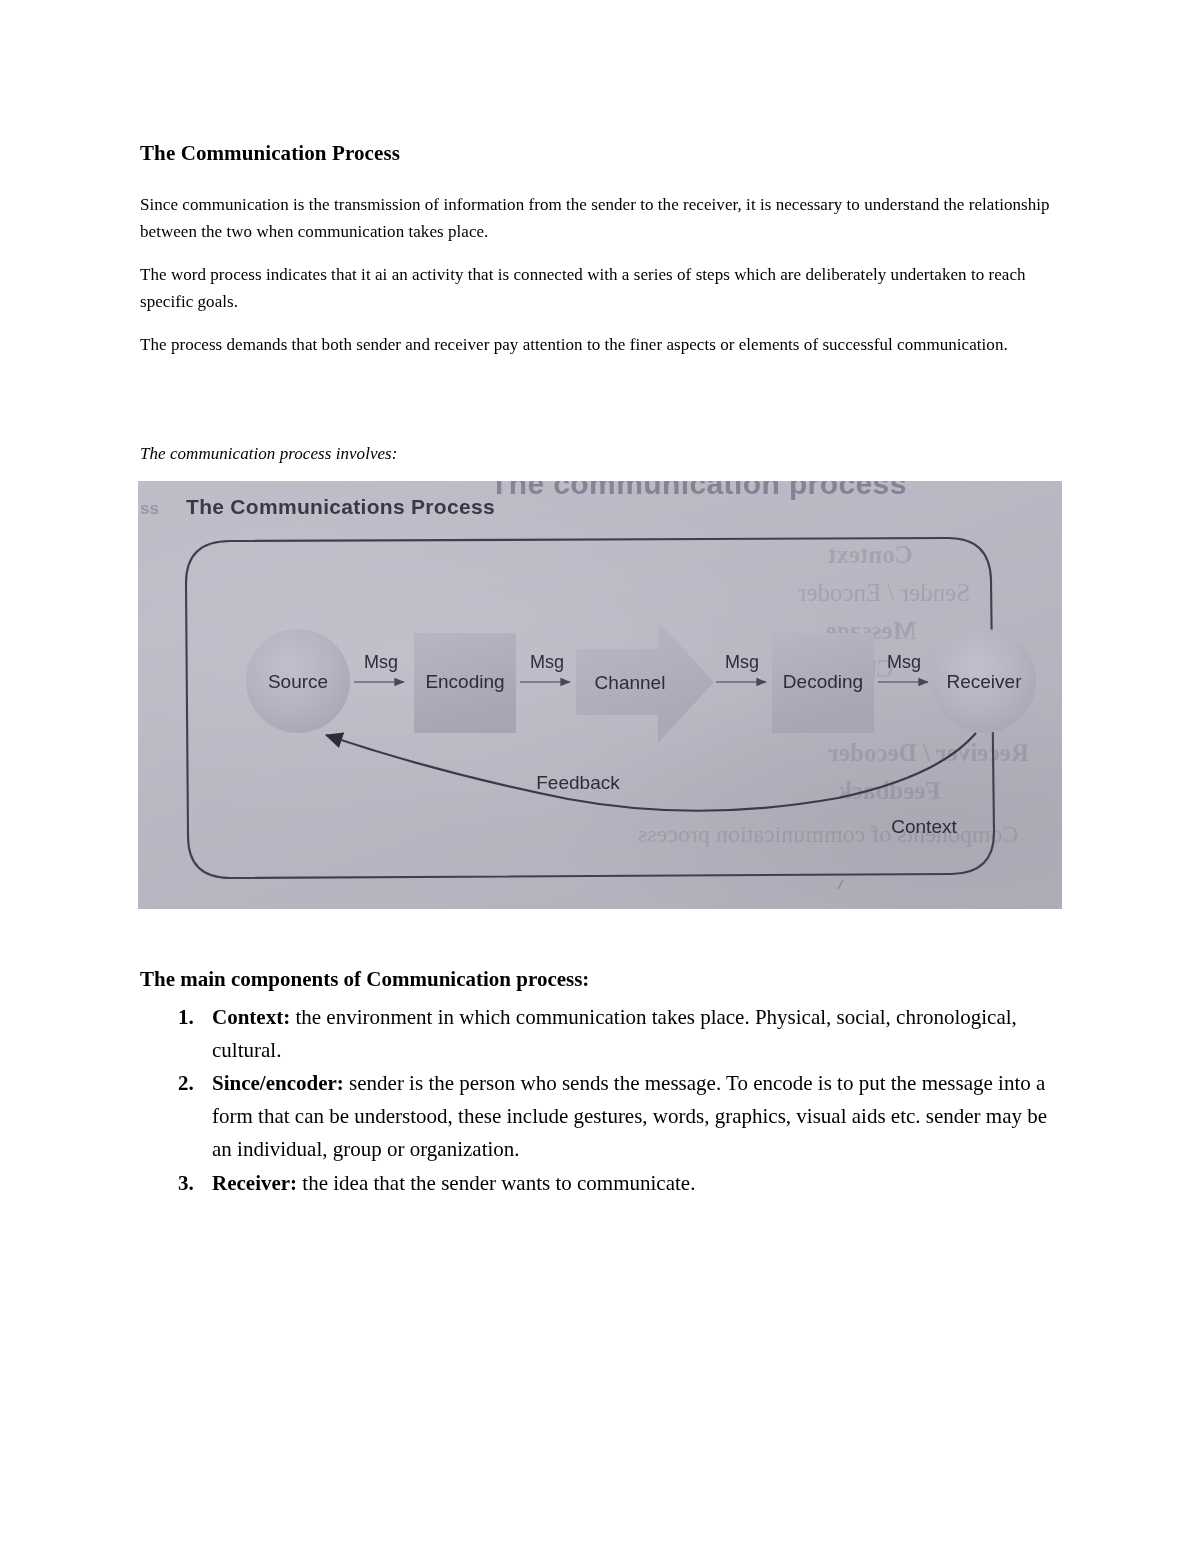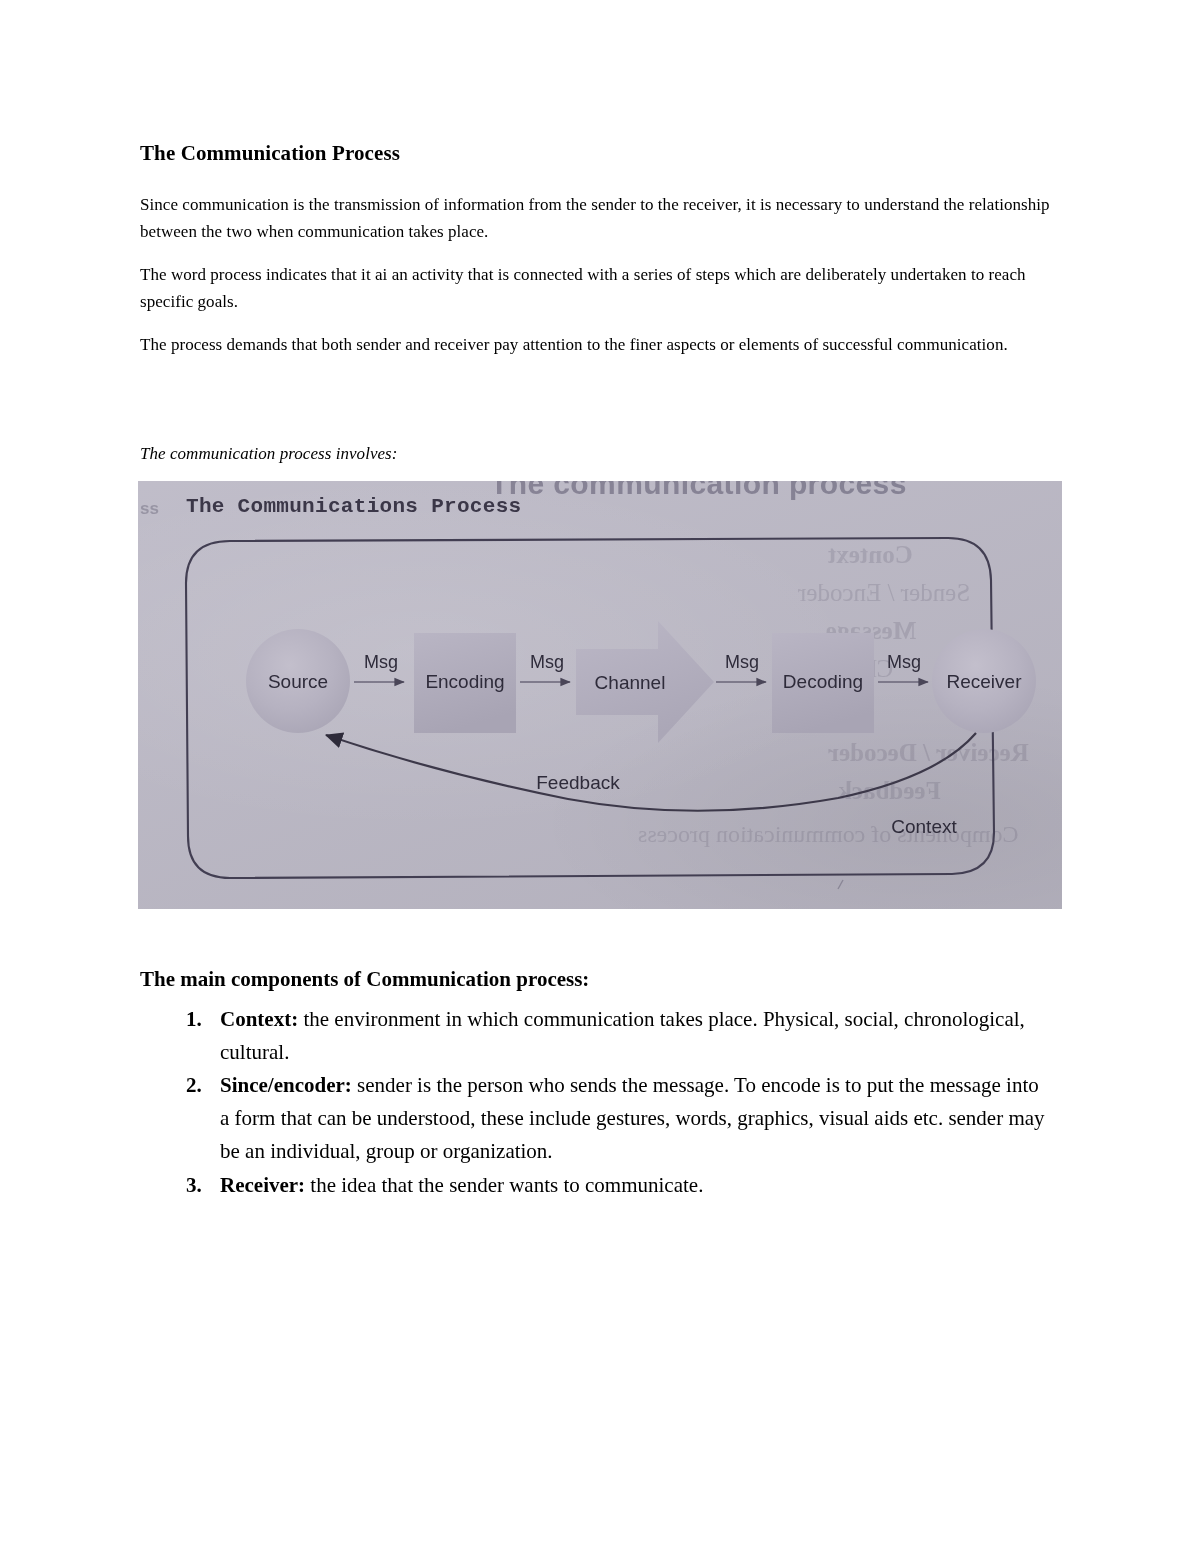--- a/index.html
+++ b/index.html
@@ -105,21 +105,21 @@
   .ghost.g3 { left: 688px; top: 136px; font-size: 25px; font-weight: bold; }
   .ghost.g4 { left: 672px; top: 174px; font-size: 25px; }
   .ghost.g5 { left: 690px; top: 258px; font-size: 25px; font-weight: bold; }
   .ghost.g6 { left: 700px; top: 296px; font-size: 25px; font-weight: bold; }
   .ghost.g7 { left: 500px; top: 340px; font-size: 24px; }
 
   .fig-title {
     position: absolute;
     left: 48px;
     top: 14px;
-    font-family: Liberation Mono, monospace;
+    font-family: Liberation Sans, sans-serif;
     font-weight: bold;
     font-size: 21px;
     color: #3b3748;
     letter-spacing: 0.3px;
   }
 
   .fig-svg {
     position: absolute;
     left: 0; top: 0;
     width: 924px;
@@ -144,21 +144,21 @@
   .context-label {
     font-family: "Liberation Sans", sans-serif;
     font-size: 19px;
     fill: #2e2b3a;
   }
 
   
   .after-figure { height: 56px; }
 
   ol.components {
-    margin: 8px;
+    margin: 0;
     padding: 0;
     list-style: none;
     counter-reset: comp;
   }
   ol.components > li {
     position: relative;
     counter-increment: comp;
     font-size: 21px;
     line-height: 1.58;
     padding-left: 72px;

